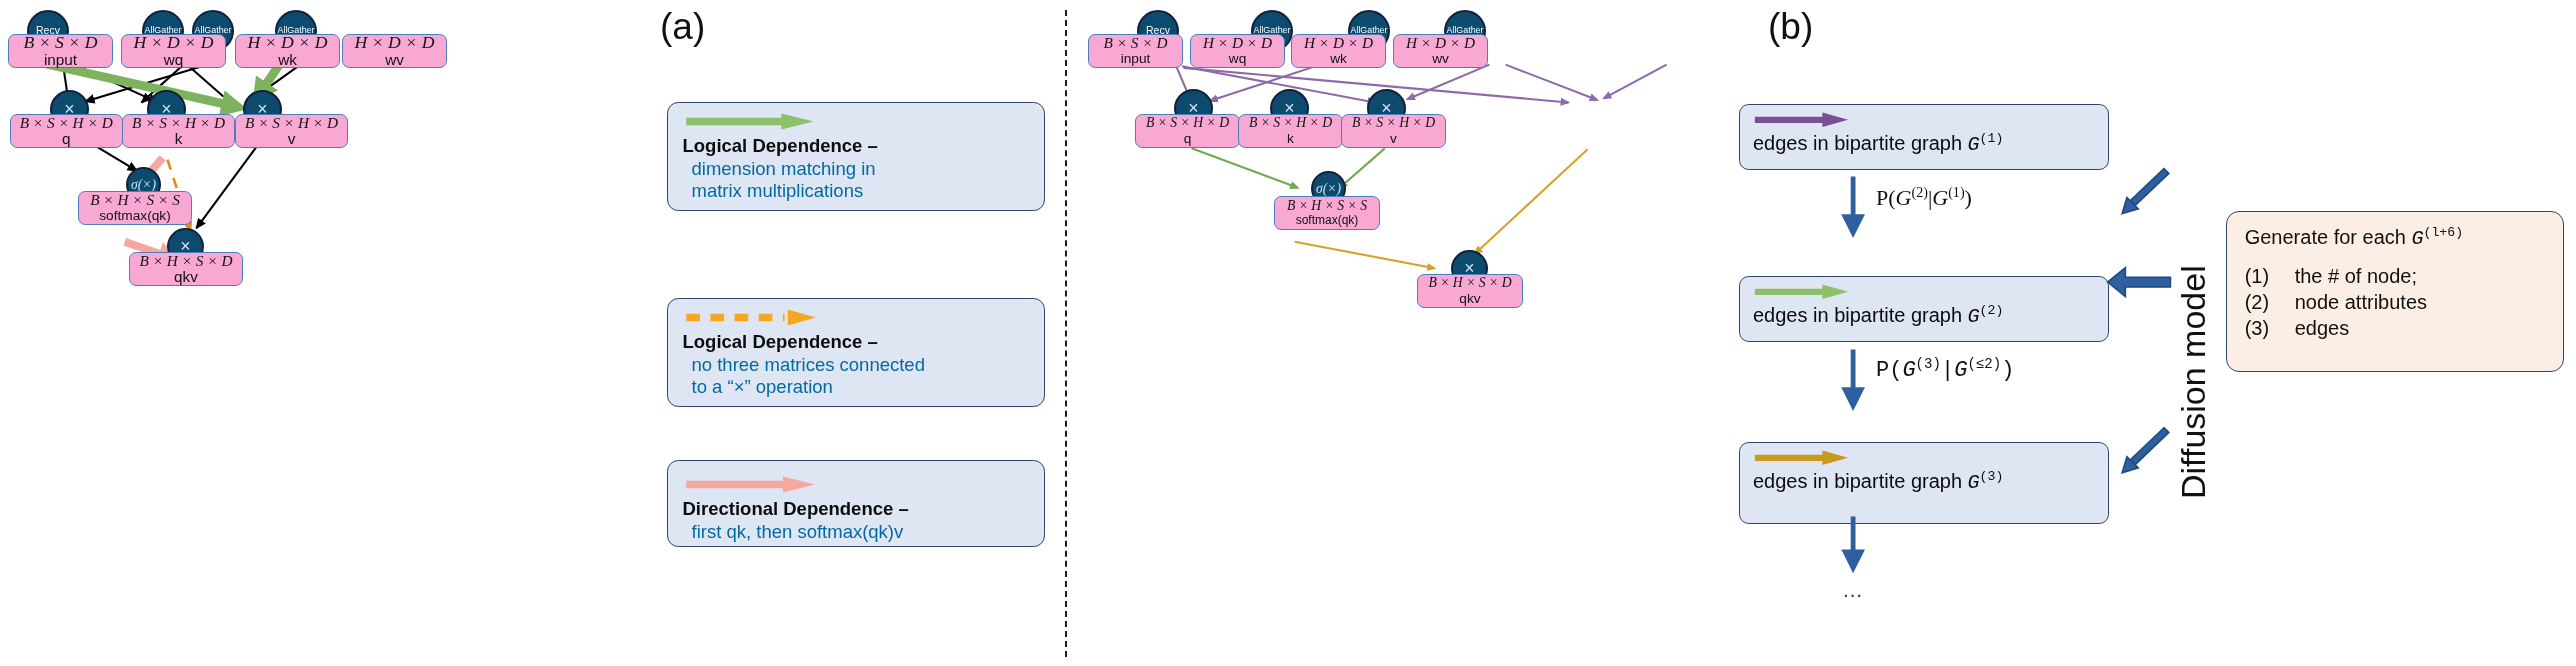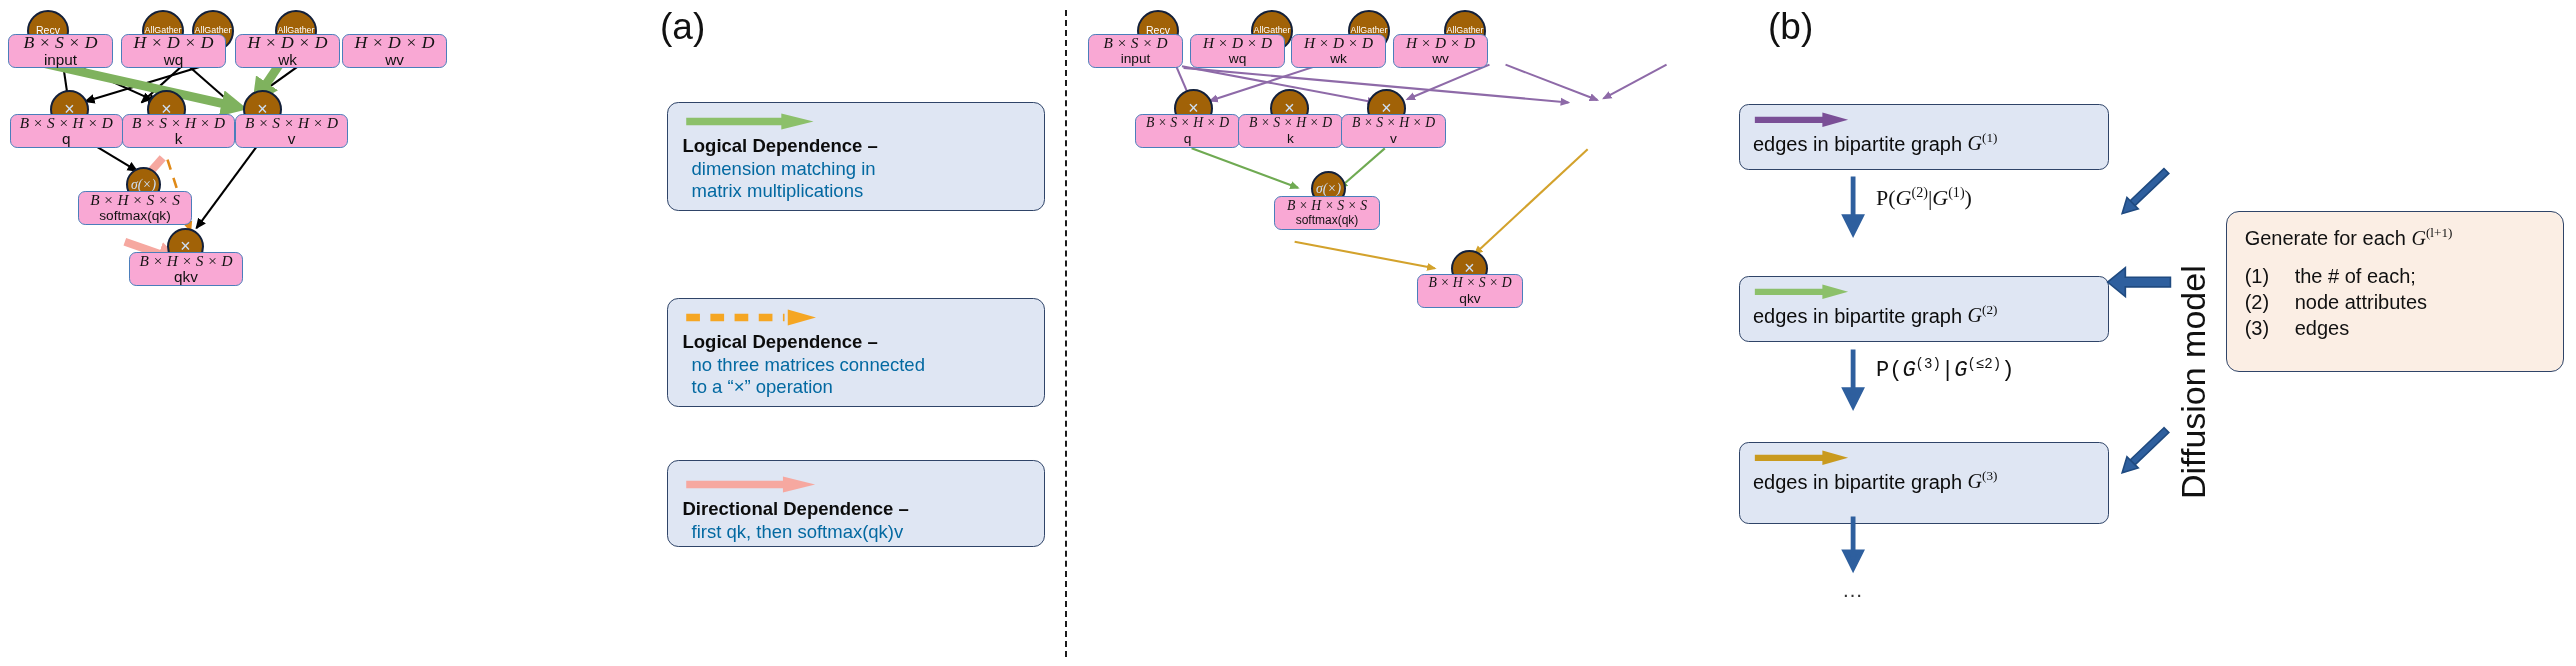--- a/index.html
+++ b/index.html
@@ -4,21 +4,21 @@
 <style>
   html,body{margin:0;padding:0;background:#ffffff;}
   body{width:2576px;height:667px;font-family:"Liberation Sans",sans-serif;position:relative;overflow:hidden;}
   #stage{position:relative;width:2576px;height:667px;}
 
   .abs{position:absolute;}
 
   
   .op-node{
     position:absolute;border-radius:50%;
-    background:#a16207;border:2px solid #13203a;
+    background:#0c4a6e;border:2px solid #13203a;
     display:flex;align-items:center;justify-content:center;
     color:#ffffff;box-sizing:border-box;z-index:6;
   }
   .op-node .op-lbl{font-size:10.5px;line-height:1;white-space:nowrap;}
   .op-node .op-x{font-size:17.7px;line-height:1;color:#cfe0f5;}
   .op-node .op-sig{font-size:13.7px;line-height:1;color:#cfe0f5;font-family:"Liberation Serif",serif;font-style:italic;}
 
   .tensor-box{
     position:absolute;background:#f9a8d4;border:1.6px solid #4a7ebb;
     border-radius:7.2px;box-sizing:border-box;z-index:8;
@@ -42,21 +42,21 @@
   .legend-title{font-size:18.5px;font-weight:bold;color:#0c0c0c;line-height:1.22;}
   .legend-body{font-size:18.5px;color:#0369a1;line-height:1.22;margin-left:9px;}
 
   
   .bip-box{
     position:absolute;background:#dfe6f3;border:1.3px solid #2f4468;border-radius:9.7px;
     box-sizing:border-box;padding:6.4px 13px 4.8px 13px;
   }
   .bip-box .swatch{height:17.7px;margin-bottom:1.6px;}
   .bip-label{font-size:20px;color:#0c0c0c;white-space:nowrap;line-height:1.2;}
-  .sup{font-family:Liberation Serif, serif;font-style:italic;}
+  .sup{font-family:Liberation Mono, monospace;font-style:italic;}
   .sup sup{font-style:normal;font-size:0.66em;}
 
   .prob-label{position:absolute;font-family:"Liberation Serif",serif;font-size:22px;color:#111;white-space:nowrap;font-style:italic;}
   .prob-label sup{font-style:normal;font-size:0.64em;}
   .prob-label .par{font-style:normal;}
 
   .diffusion-text{
     position:absolute;font-size:34px;color:#111;white-space:nowrap;
     transform-origin:0 0;transform:rotate(-90deg);
   }
@@ -393,25 +393,25 @@
       <path d="M88,120 L46,160 L56,170 L36,176 L42,156 L52,166 L94,126 z"></path>
       <path d="M96,255 L40,255 L40,243 L18,261 L40,279 L40,267 L96,267 z"></path>
       <path d="M88,442 L46,482 L56,492 L36,498 L42,478 L52,488 L94,448 z"></path>
     </g>
   </svg>
 
   <div class="diffusion-text" style="left:2174px;top:499px;">Diffusion model</div>
 
   <div class="gen-card" style="left:2226px;top:211px;width:338px;height:161px;">
     <div class="gen-head">
-      <span>Generate for each </span><span class="sup"><span>G</span><sup>(l+1)</sup></span>
+      <span>Generate for each </span><span class="sup"><span>G</span><sup>(l+6)</sup></span>
     </div>
     <div class="gen-row">
       <span class="gen-num">(1)</span>
-      <span>the # of each;</span>
+      <span>the # of node;</span>
     </div>
     <div class="gen-row">
       <span class="gen-num">(2)</span>
       <span>node attributes</span>
     </div>
     <div class="gen-row">
       <span class="gen-num">(3)</span>
       <span>edges</span>
     </div>
   </div>

